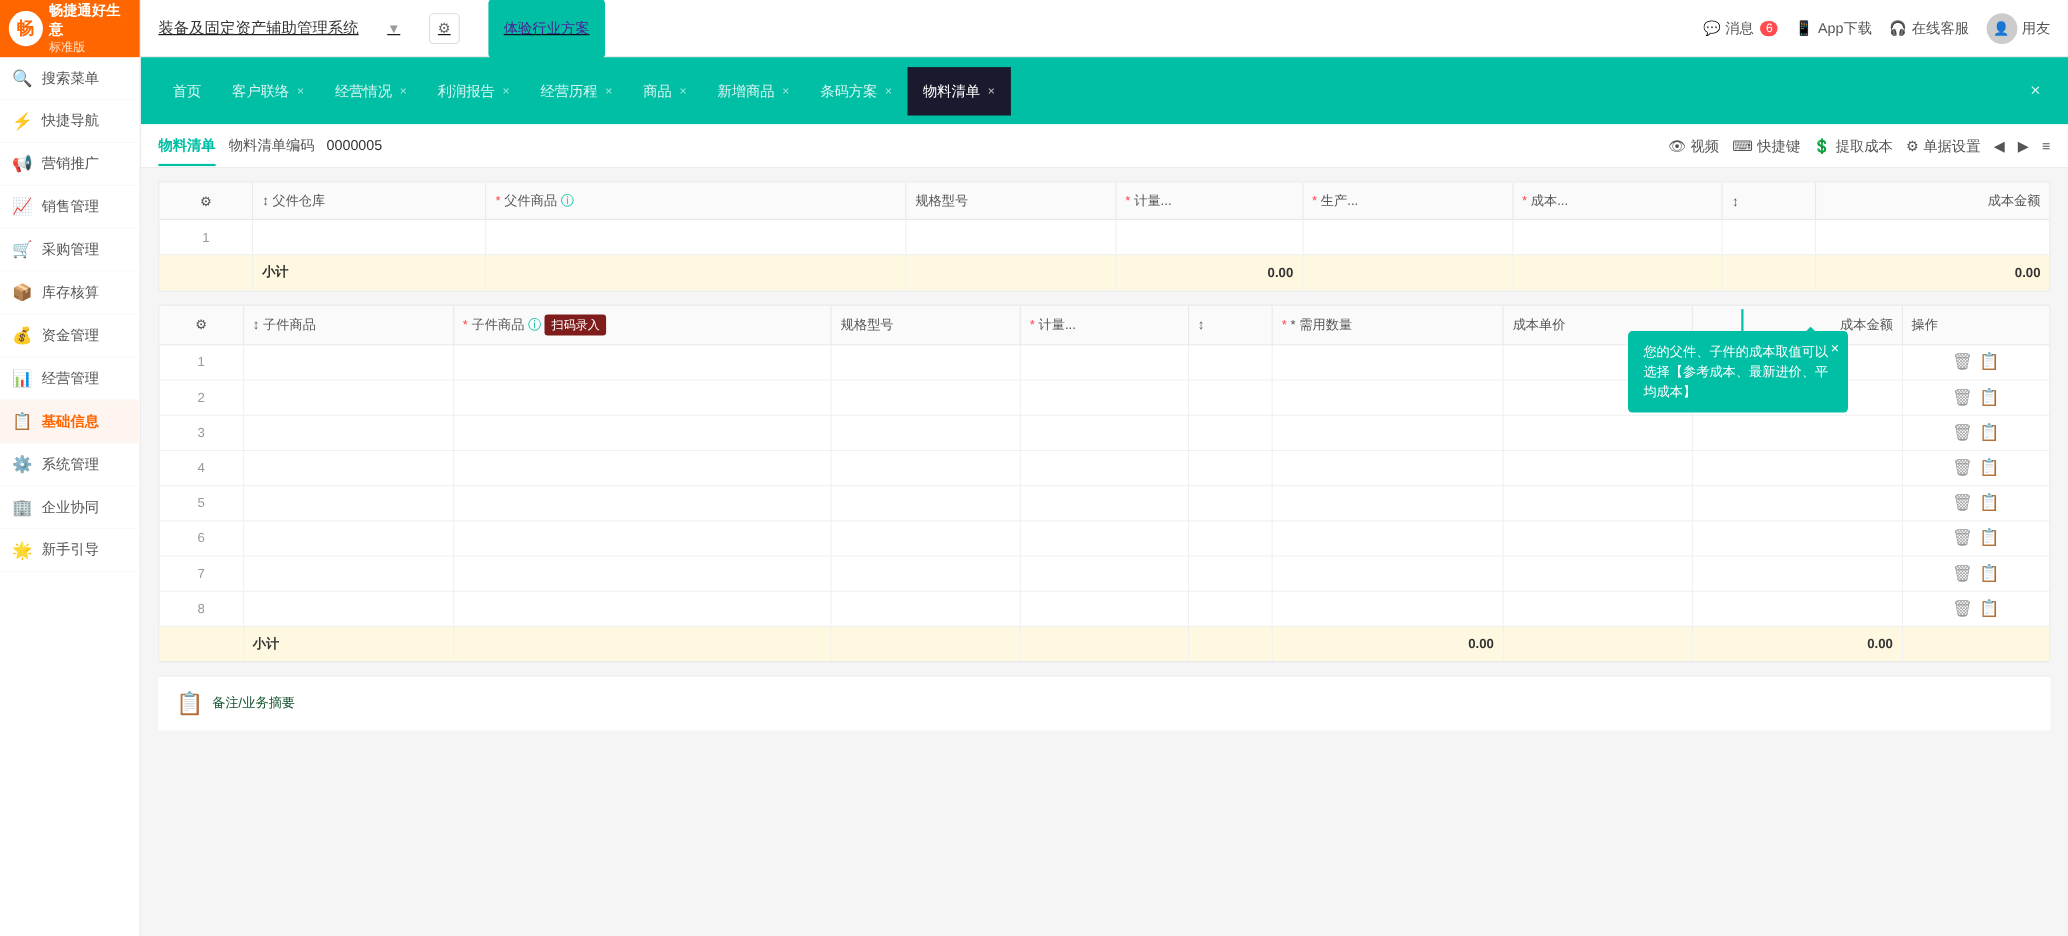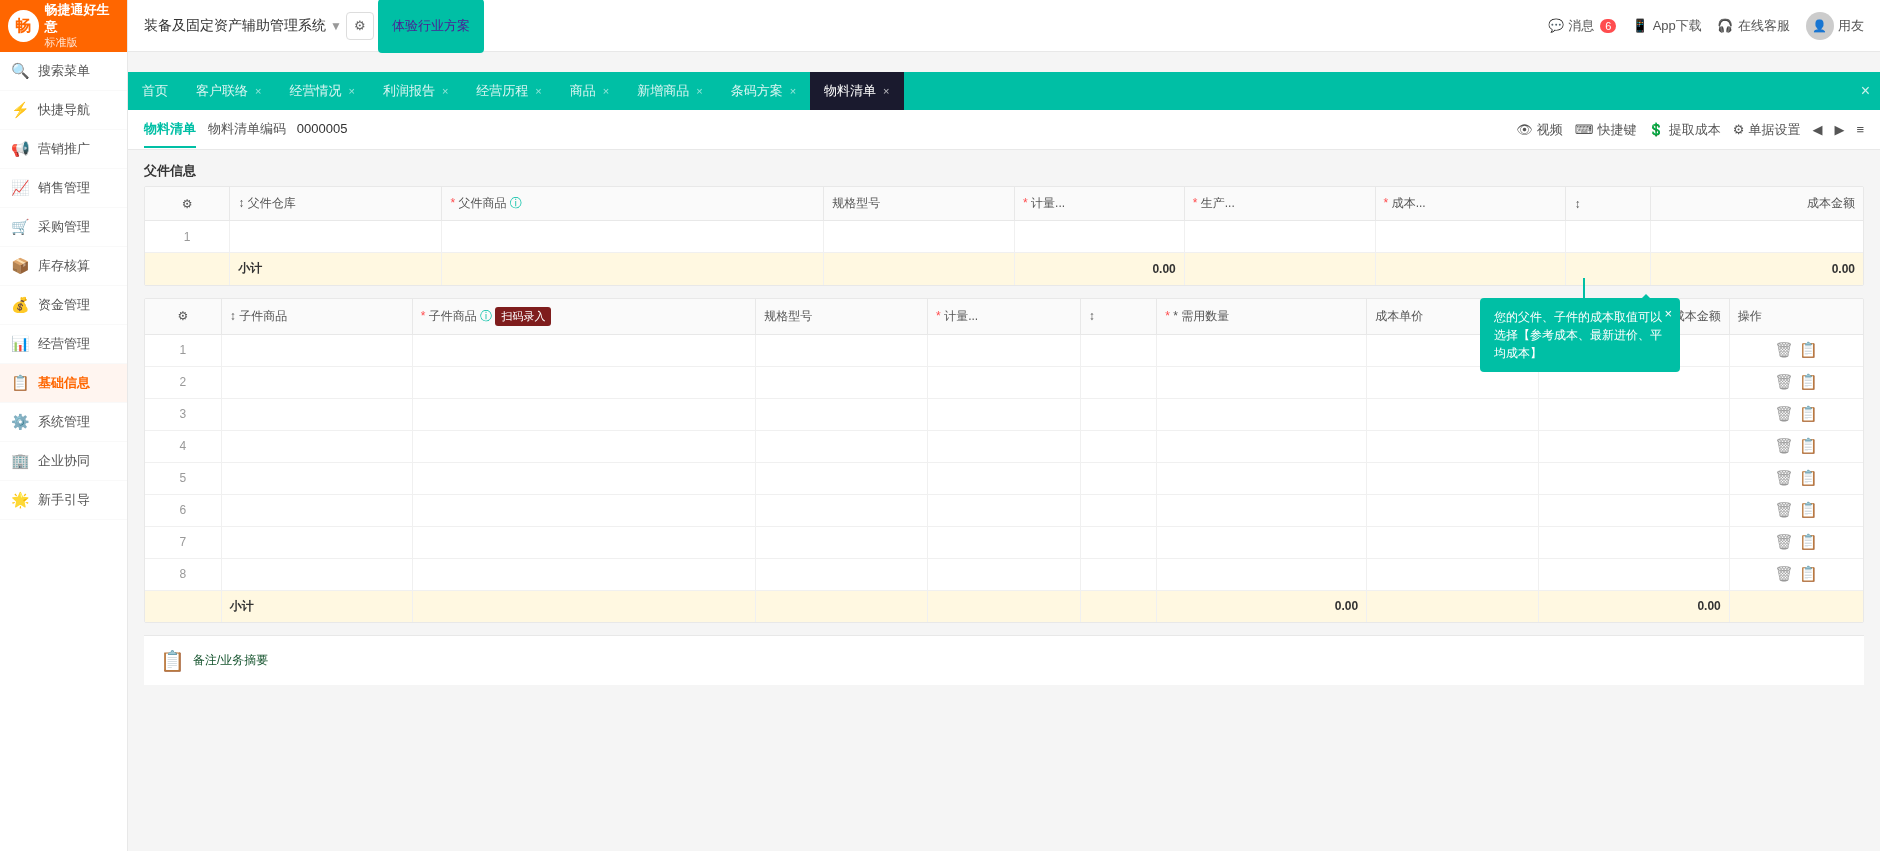--- a/index.html
+++ b/index.html
@@ -81,21 +81,22 @@
       background: #fff;
       border-bottom: 1px solid #e8e8e8;
       display: flex;
       align-items: center;
       padding: 0 16px;
       justify-content: space-between;
     }
     .top-header-left {
       display: flex;
       align-items: center;
-      gap: 4px;
+      gap: 26px;
+      text-decoration: underline;
     }
     .system-title { font-size: 14px; color: #333; }
     .system-title-arrow { color: #999; font-size: 12px; }
     .gear-btn {
       width: 28px; height: 28px;
       border: 1px solid #ddd;
       border-radius: 4px;
       display: flex; align-items: center; justify-content: center;
       cursor: pointer;
       color: #666;
@@ -133,27 +134,26 @@
       width: 28px; height: 28px;
       background: #ccc;
       border-radius: 50%;
       display: flex; align-items: center; justify-content: center;
       font-size: 12px;
       color: #fff;
     }
 
     
     .nav-tabs {
-      height: 38px;
+      height: 61px;
       background: #00bfa5;
       display: flex;
       align-items: center;
-      padding: 0;
+      padding: 15px;
       overflow: hidden;
-      margin-top: 20px;
     }
     .nav-tab {
       height: 44px;
       display: flex;
       align-items: center;
       padding: 0 14px;
       color: rgba(255,255,255,0.85);
       cursor: pointer;
       font-size: 13px;
       white-space: nowrap;
@@ -524,21 +524,20 @@
 
   <div class="content-area" style="position:relative;">
 
     <div class="tooltip-line"></div>
 
     <div class="tooltip-box">
       <span class="tooltip-close">×</span>
       <span>您的父件、子件的成本取值可以选择【参考成本、最新进价、平均成本】</span>
     </div>
 
-    <div class="section-title">父件信息</div>
     <div class="table-container">
       <table>
         <thead>
           <tr>
             <th class="col-setting">⚙</th>
             <th class="col-warehouse">
               <span>↕ </span>
               <span>父件仓库</span>
             </th>
             <th class="col-product">

